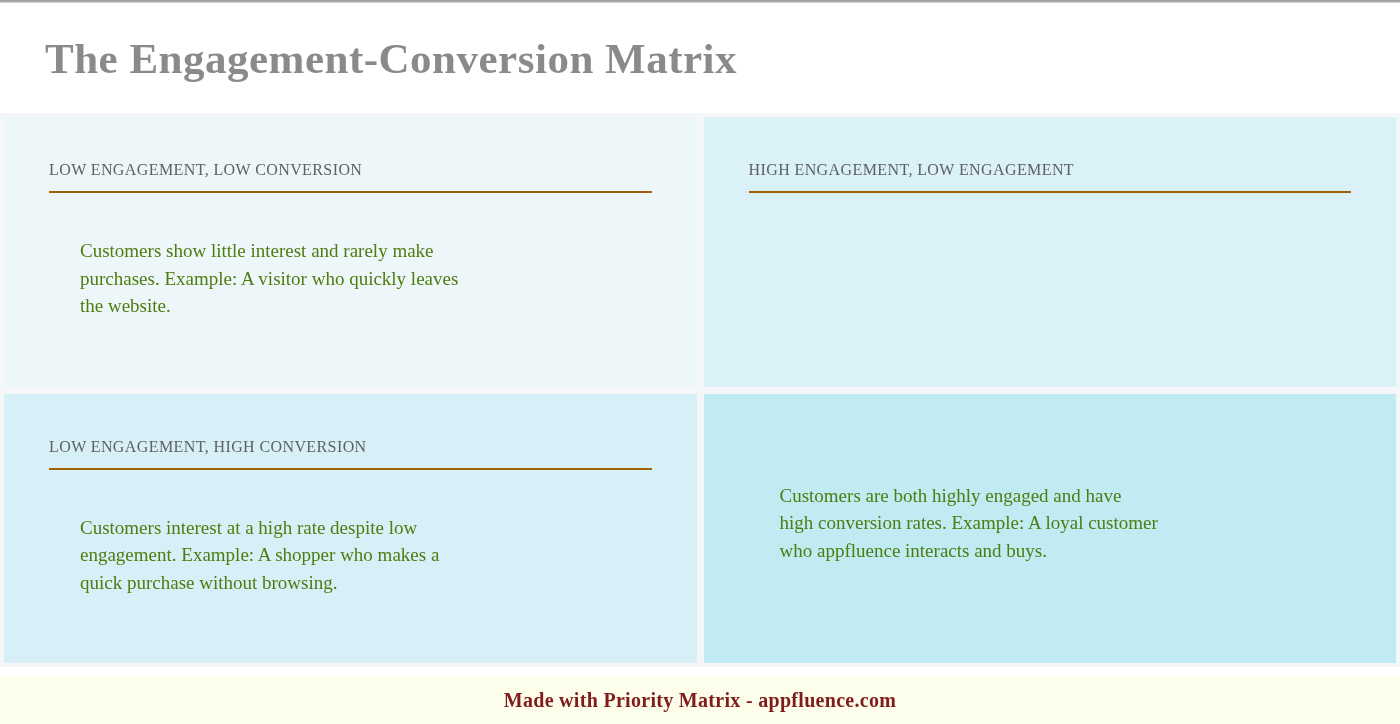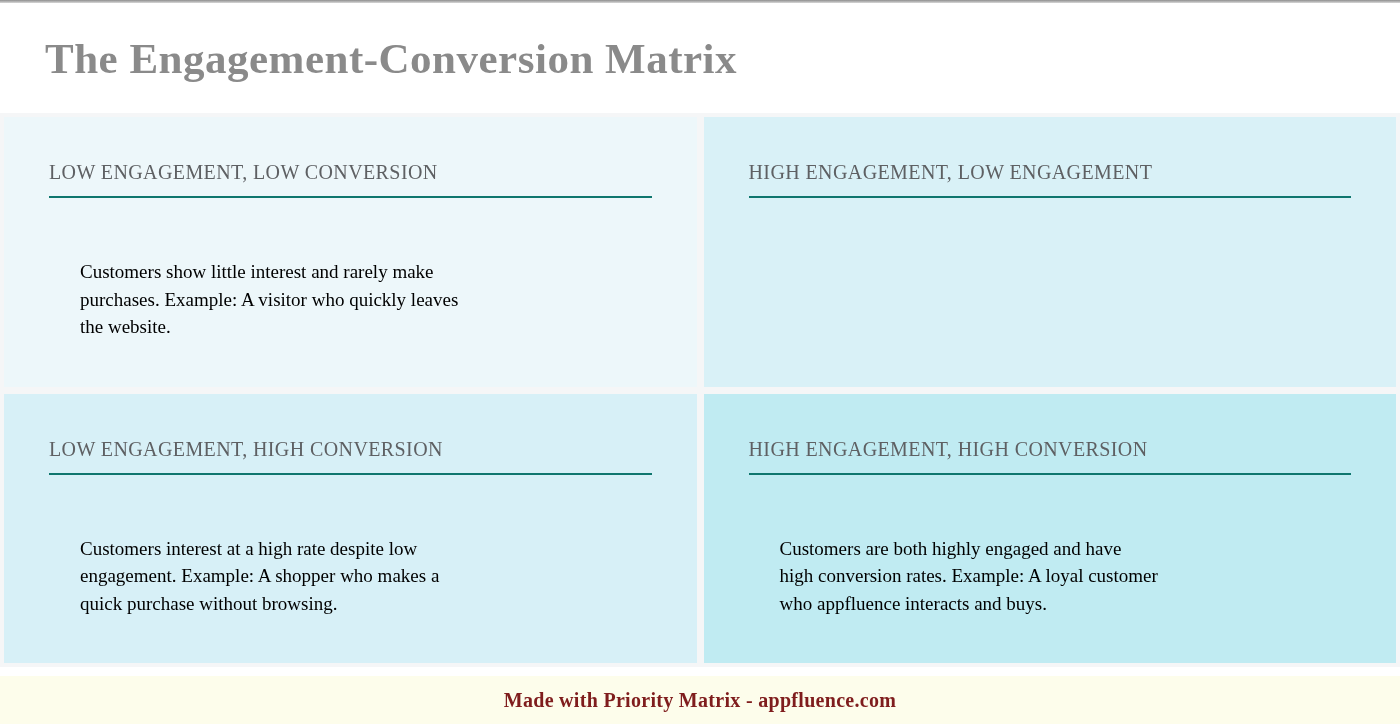--- a/index.html
+++ b/index.html
@@ -42,32 +42,32 @@
     display: grid;
     grid-template-columns: 1fr 1fr;
     grid-template-rows: 1fr 1fr;
     gap: 7px;
   }
   .quadrant {
     padding: 44px 45px 0 45px;
     overflow: hidden;
   }
   .quadrant-heading {
-    font-size: 20px;
+    font-size: 16px;
     color: #5e6063;
     letter-spacing: 0.4px;
     padding-bottom: 12px;
-    border-bottom: 2px solid #0f766e;
+    border-bottom: 2px solid #a16207;
     white-space: nowrap;
   }
   .quadrant-body {
-    margin: 60px 30px 0 31px;
+    margin: 44px 30px 0 31px;
     font-size: 19px;
     line-height: 27.5px;
-    color: #000000;
+    color: #4d7c0f;
     white-space: pre-line;
   }
   .bottom-gap {
     height: 9px;
     background: #ffffff;
     flex: 0 0 auto;
   }
   .footer-bar {
     flex: 1 1 auto;
     display: flex;
@@ -106,21 +106,20 @@
     </div>
 
     <div class="quadrant" style="background-color: rgb(215, 240, 247);">
       <div class="quadrant-heading">LOW ENGAGEMENT, HIGH CONVERSION</div>
       <div class="quadrant-body">Customers interest at a high rate despite low
 engagement. Example: A shopper who makes a
 quick purchase without browsing.</div>
     </div>
 
     <div class="quadrant" style="background-color: rgb(192, 235, 242);">
-      <div class="quadrant-heading">HIGH ENGAGEMENT, HIGH CONVERSION</div>
       <div class="quadrant-body">Customers are both highly engaged and have
 high conversion rates. Example: A loyal customer
 who appfluence interacts and buys.</div>
     </div>
 
   </div>
 
   <div class="bottom-gap"></div>
 
   <div class="footer-bar" style="background-color: rgb(253, 253, 235);">

